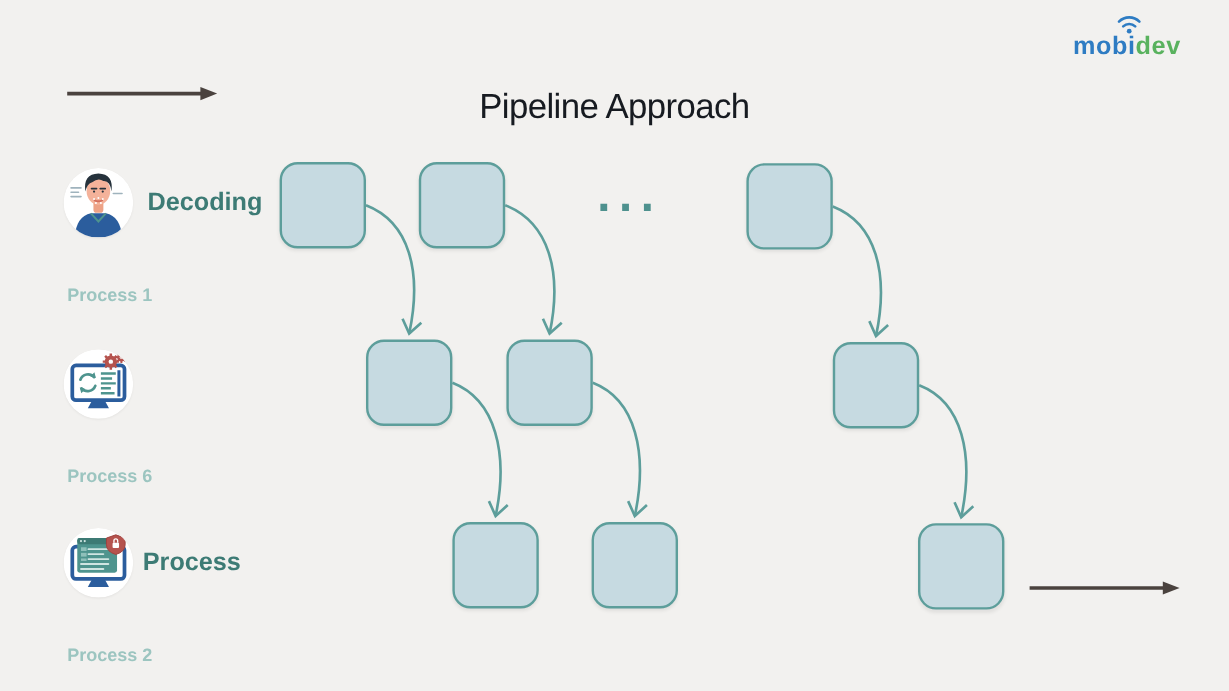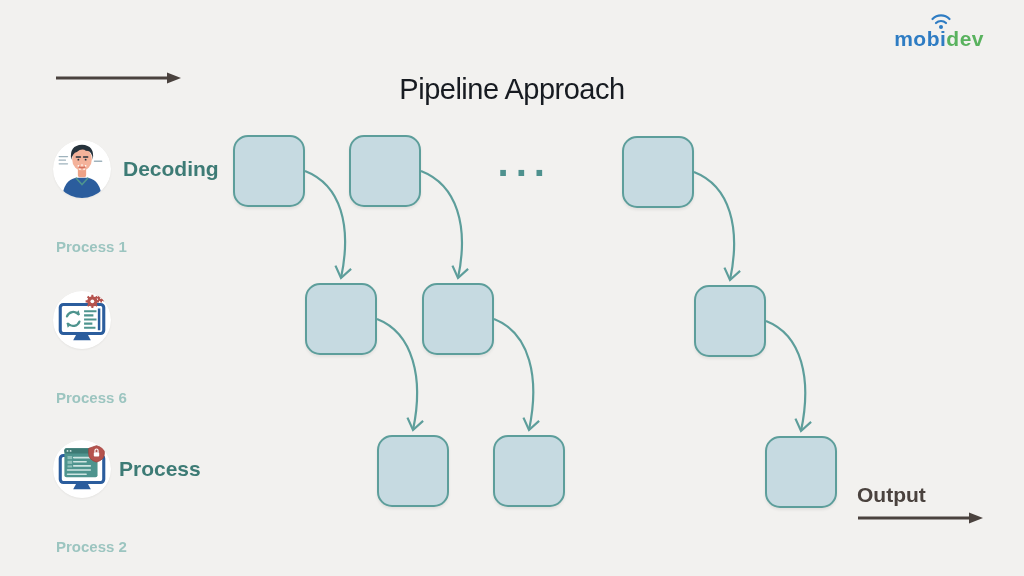--- a/index.html
+++ b/index.html
@@ -84,21 +84,20 @@
   </div>
 
   <div class="io-group io-input">
     <svg width="130" height="14" viewBox="0 0 130 14" style="color:var(--io-text,#4a423e)">
       <line x1="1" y1="7" x2="114" y2="7" stroke="currentColor" stroke-width="3"></line>
       <path d="M 112,1.5 L 126,7 L 112,12.5 z" fill="currentColor"></path>
     </svg>
   </div>
 
   <div class="io-group io-output">
-    <span class="io-label">Output</span>
     <svg width="130" height="14" viewBox="0 0 130 14" style="color:var(--io-text,#4a423e)">
       <line x1="1" y1="7" x2="114" y2="7" stroke="currentColor" stroke-width="3"></line>
       <path d="M 112,1.5 L 126,7 L 112,12.5 z" fill="currentColor"></path>
     </svg>
   </div>
 
   <div class="process-row row-1">
     <span class="avatar">
       <svg width="58" height="58" viewBox="0 0 56 56">
         <circle cx="28" cy="28" r="28" fill="#ffffff"></circle>

